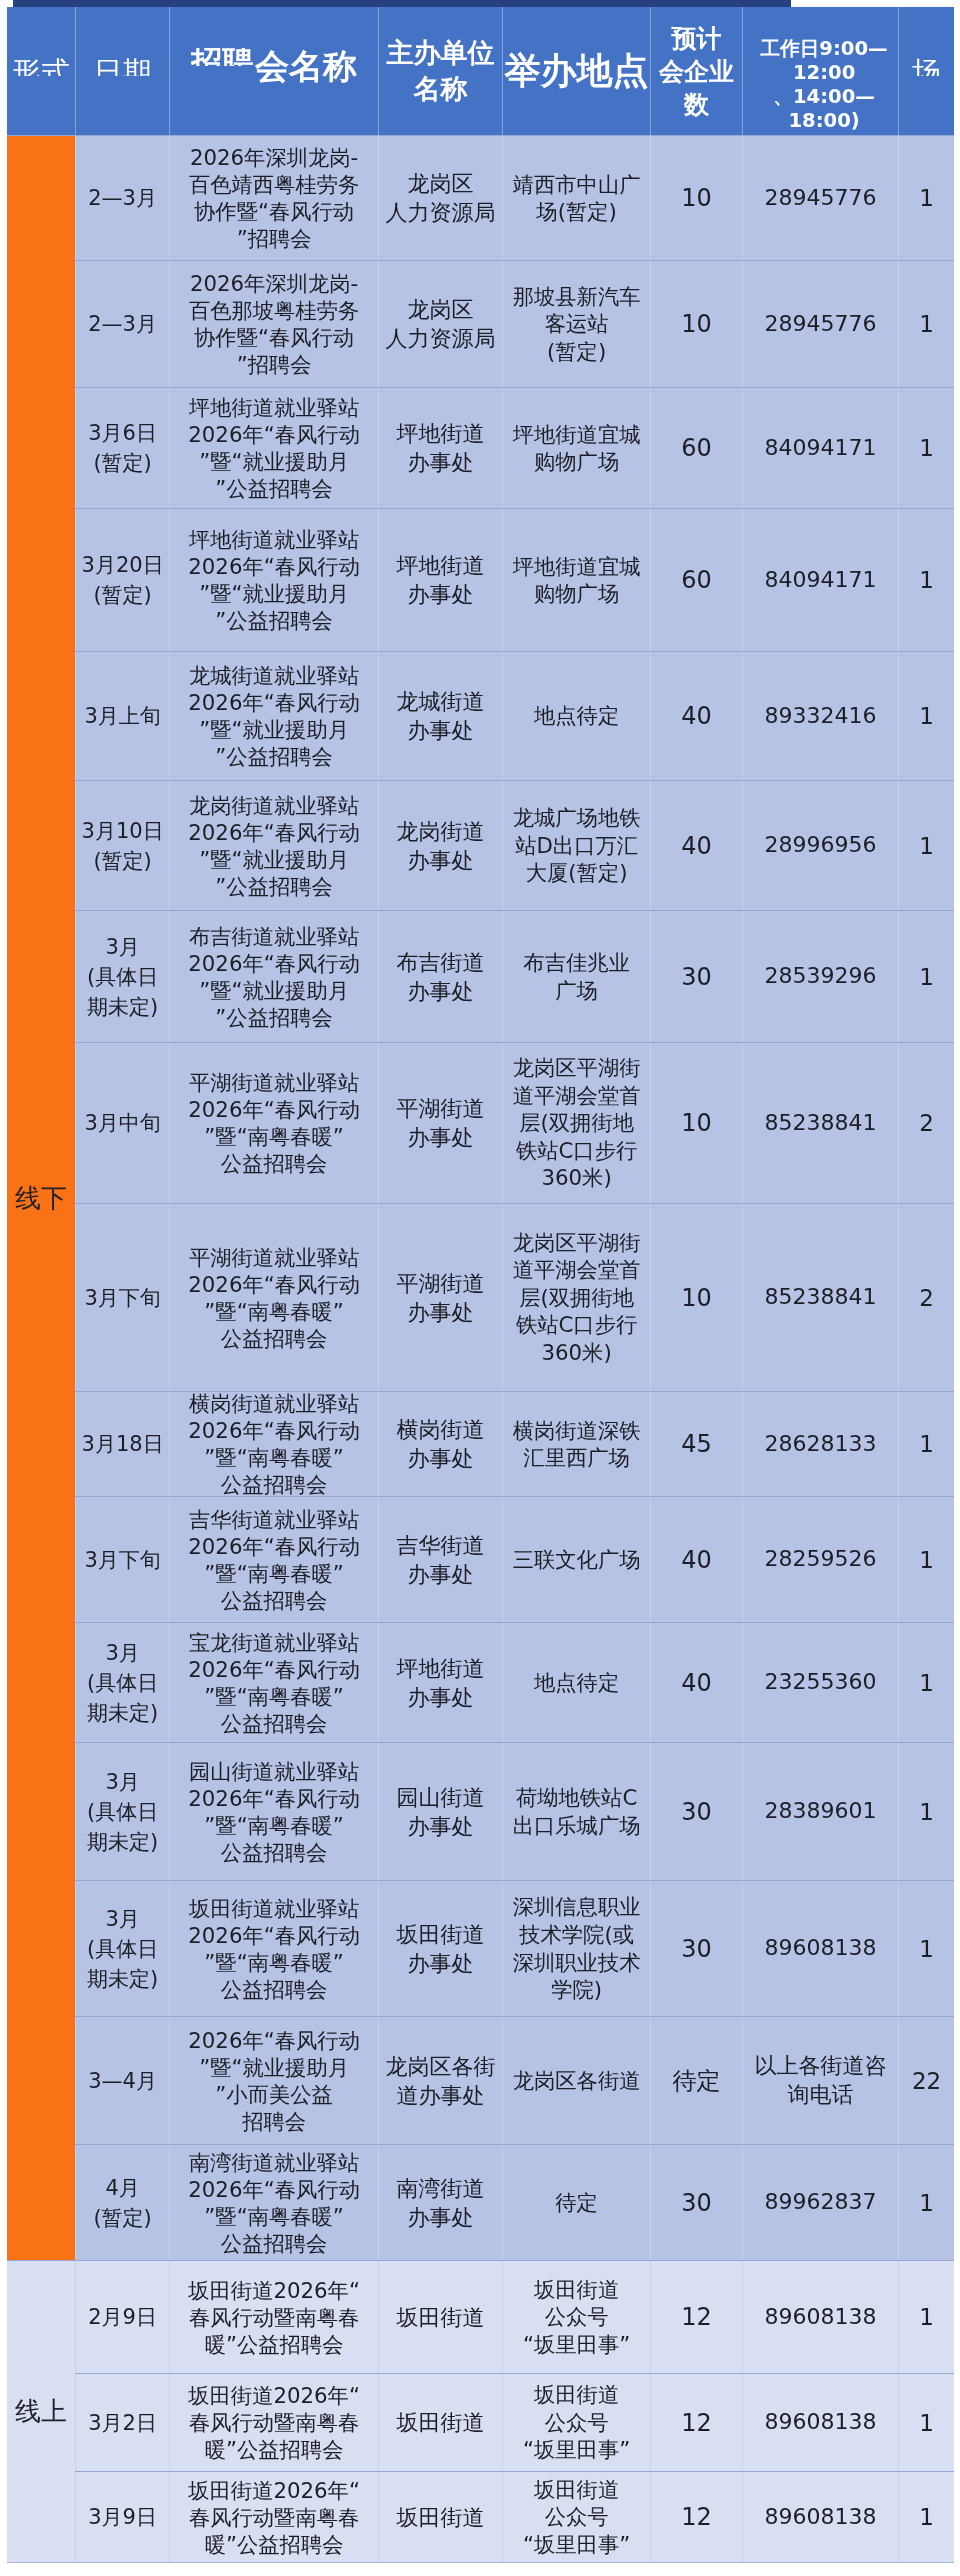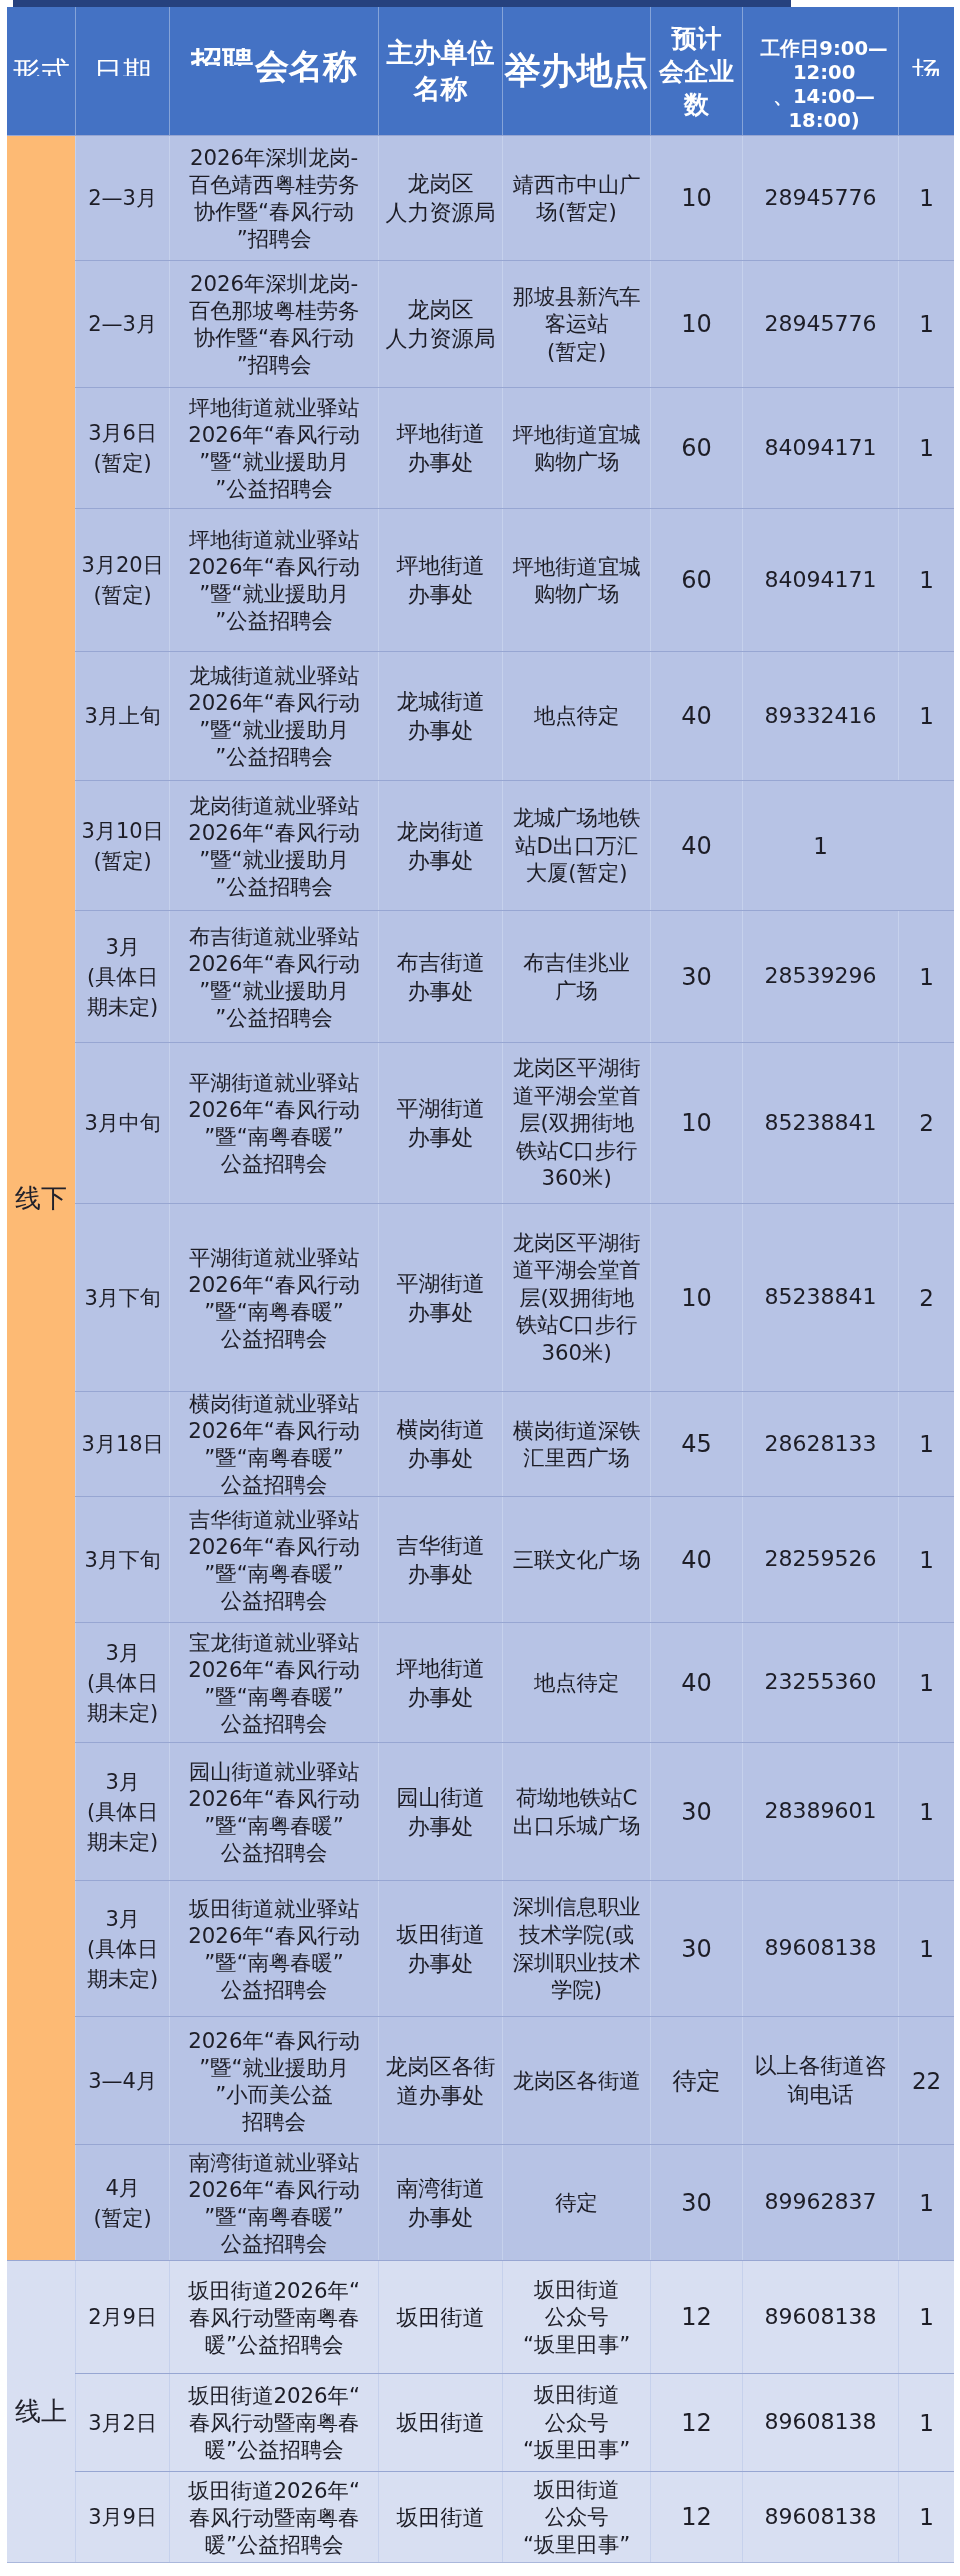--- a/index.html
+++ b/index.html
@@ -22,21 +22,21 @@
   .small-clip span{font-size:31px;line-height:27px;font-weight:700;display:inline-block;}
   .big-part{font-size:34px;line-height:37px;font-weight:700;}
   .h-org{font-size:27px;line-height:36px;font-weight:700;white-space:pre-line;}
   .h-venue{font-size:36px;font-weight:700;}
   .h-comp div{font-size:25px;line-height:33px;font-weight:700;}
   .h-phone{justify-content:flex-end;align-items:flex-start;padding:0 0 1.8px 7.1px;box-sizing:border-box;}
   .h-phone div{font-size:19.6px;line-height:24px;font-weight:700;}
 
   
   .section{display:flex;border-top:0.9px solid #97a6d2;}
-  .form-col{width:68px;background:#fdba74;display:flex;align-items:center;justify-content:center;
+  .form-col{width:68px;background:#f97316;display:flex;align-items:center;justify-content:center;
             font-size:26px;color:#21212b;flex:0 0 68px;}
   .rows{width:879px;}
   .row{display:grid;grid-template-columns:94px 209px 124px 148px 92px 156px 56px;
        background:#b7c3e5;box-sizing:border-box;}
   .row + .row{border-top:0.9px solid #97a6d2;}
   .online .form-col,.online .row{background:#d8dff2;}
   .cell{display:flex;align-items:center;justify-content:center;text-align:center;
         white-space:pre-line;border-left:0.9px solid #c6d1ec;color:#1d1d26;overflow:hidden;}
   .c-date{font-size:21px;line-height:30px;}
   .c-name{font-size:21.3px;line-height:27px;}
@@ -175,20 +175,21 @@
           <div class="cell c-name">龙岗街道就业驿站
 2026年“春风行动
 ”暨“就业援助月
 ”公益招聘会</div>
           <div class="cell c-org">龙岗街道
 办事处</div>
           <div class="cell c-venue">龙城广场地铁
 站D出口万汇
 大厦(暂定)</div>
           <div class="cell c-num">40</div>
+          <div class="cell c-phone">28996956</div>
           <div class="cell c-sess">1</div>
         </div>
 
         <div class="row" style="height:132px">
           <div class="cell c-date">3月
 (具体日
 期未定)</div>
           <div class="cell c-name">布吉街道就业驿站
 2026年“春风行动
 ”暨“就业援助月

